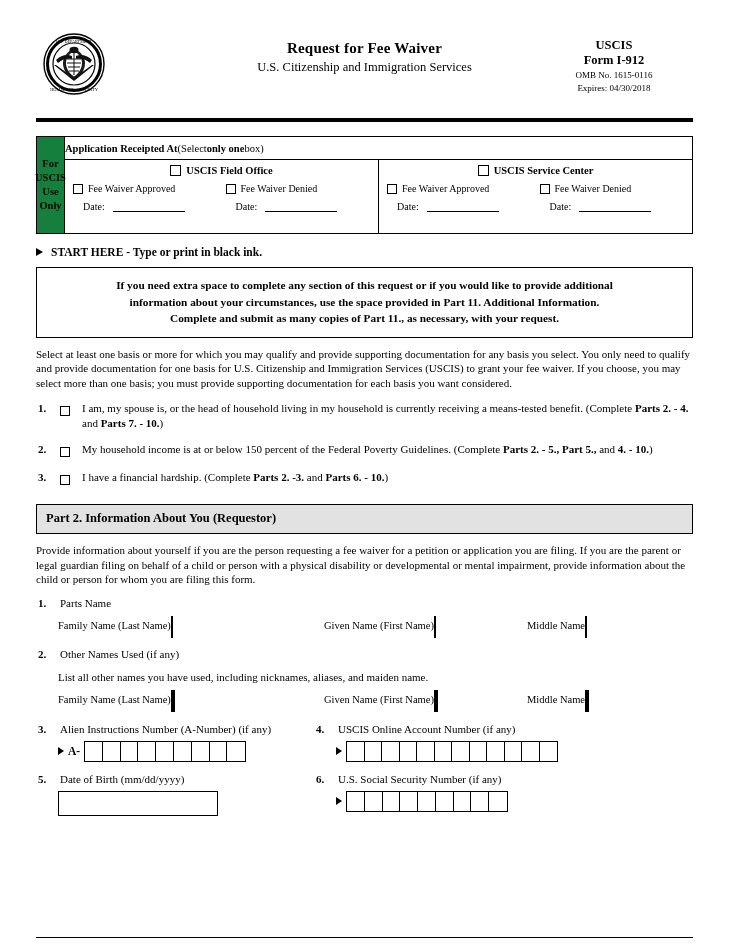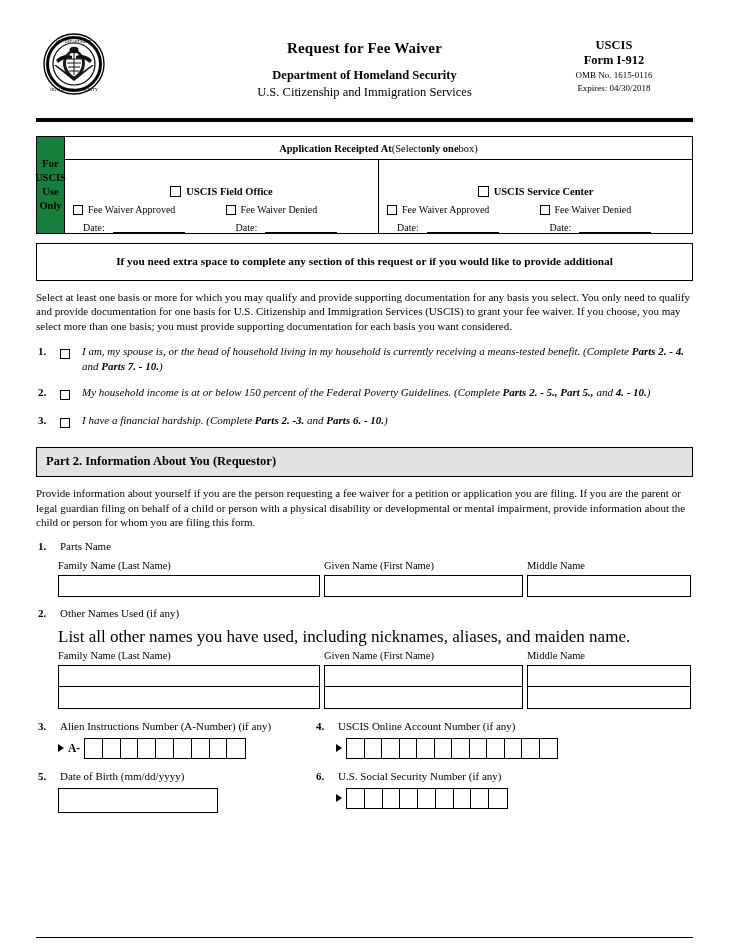--- a/index.html
+++ b/index.html
@@ -102,35 +102,34 @@
     flex: 1;
     display: flex;
     flex-direction: column;
     box-sizing: border-box;
   }
   .receipted-row {
     height: 22px;
     border-bottom: 1.2px solid #000;
     display: flex;
     align-items: center;
-    justify-content: center;
+    justify-content: flex-start;
     font-size: 10.5px;
   }
   .receipted-row b { font-weight: bold; }
   .office-cols {
     flex: 1;
     display: flex;
   }
   .office-col {
     flex: 1;
     display: flex;
     flex-direction: column;
     box-sizing: border-box;
     padding-top: 5px;
-    justify-content: flex-end;
   }
   .office-col.left-col { border-right: 1.2px solid #000; }
   .office-head {
     text-align: center;
     font-size: 10.5px;
     font-weight: bold;
     display: flex;
     align-items: center;
     justify-content: center;
     gap: 5px;
@@ -236,21 +235,21 @@
     width: 22px;
     font-weight: bold;
     flex: none;
     padding-left: 2px;
   }
   .basis-cb {
     width: 22px;
     flex: none;
     padding-top: 2px;
   }
-  .basis-text { flex: 1; font-style: italic; }
+  .basis-text { flex: 1; }
   .basis-text b { font-weight: bold; }
 
   
   .q-row {
     margin: 9px 36px 0 36px;
     display: flex;
     font-size: 11px;
     line-height: 15px;
   }
   .q-num {
@@ -261,21 +260,22 @@
   }
   .q-label { flex: 1; }
 
   .name-fields {
     margin: 5px 36px 0 58px;
     display: flex;
     gap: 4px;
   }
   .nf {
     display: flex;
-    flex-direction: column;
+    flex-direction: row;
+    align-items: center;
   }
   .nf.fam { width: 262px; }
   .nf.giv { width: 199px; }
   .nf.mid { width: 164px; }
   .nf-label {
     font-size: 10.5px;
     line-height: 14px;
     margin-bottom: 2px;
   }
   .nf-input {
@@ -286,21 +286,21 @@
   }
   .nf-input2 {
     height: 22px;
     border: 1.3px solid #000;
     border-top: none;
     background: #fff;
     box-sizing: border-box;
   }
   .sub-note {
     margin: 8px 36px 0 58px;
-    font-size: 17px;
+    font-size: 11px;
     line-height: 15px;
   }
 
   
   .two-col {
     margin: 10px 36px 0 36px;
     display: flex;
   }
   .col-a { width: 278px; flex: none; }
   .col-b { flex: 1; }
@@ -378,21 +378,20 @@
         <path d="M14 28 C19 23 25 22 30 24 L30 27 C25 26 20 27 16 31 Z" fill="#111"></path>
         <path d="M50 28 C45 23 39 22 34 24 L34 27 C39 26 44 27 48 31 Z" fill="#111"></path>
         <path d="M12 33 L32 49 L52 33 L50 33 L32 46 L14 33 Z" fill="#111"></path>
         <text x="32" y="10.5" font-size="4.2" font-family="Liberation Serif, serif" text-anchor="middle" fill="#000">U.S. DEPARTMENT</text>
         <text x="32" y="59" font-size="4.4" font-family="Liberation Serif, serif" text-anchor="middle" fill="#000">HOMELAND SECURITY</text>
       </svg>
     </div>
 
     <div class="header-center">
       <div class="title-main">Request for Fee Waiver</div>
-      <div class="title-sub1">Department of Homeland Security</div>
       <div class="title-sub2">U.S. Citizenship and Immigration Services</div>
     </div>
 
     <div class="header-right">
       <div class="hr-l1">USCIS</div>
       <div class="hr-l2">Form I-912</div>
       <div class="hr-l3">OMB No. 1615-0116</div>
       <div class="hr-l4">Expires: 04/30/2018</div>
     </div>
   </div>
@@ -466,23 +465,29 @@
               <span>Date:</span>
               <span class="date-line"></span>
             </div>
           </div>
         </div>
 
       </div>
     </div>
   </div>
 
+  <div class="start-here">
+    <span class="tri"></span>
+    <span>START HERE - Type or print in black ink.</span>
+  </div>
 
   <div class="notice-box">
     <div>If you need extra space to complete any section of this request or if you would like to provide additional</div>
+    <div>information about your circumstances, use the space provided in Part 11. Additional Information.</div>
+    <div>Complete and submit as many copies of Part 11., as necessary, with your request.</div>
   </div>
 
 
   <div class="body-para">Select at least one basis or more for which you may qualify and provide supporting documentation for any basis you select.  You only need to qualify and provide documentation for one basis for U.S. Citizenship and Immigration Services (USCIS) to grant your fee waiver.  If you choose, you may select more than one basis; you must provide supporting documentation for each basis you want considered.</div>
 
   <div class="basis-list">
 
     <div class="basis-item">
       <span class="basis-num">1.</span>
       <span class="basis-cb"><span class="cb"></span></span>

